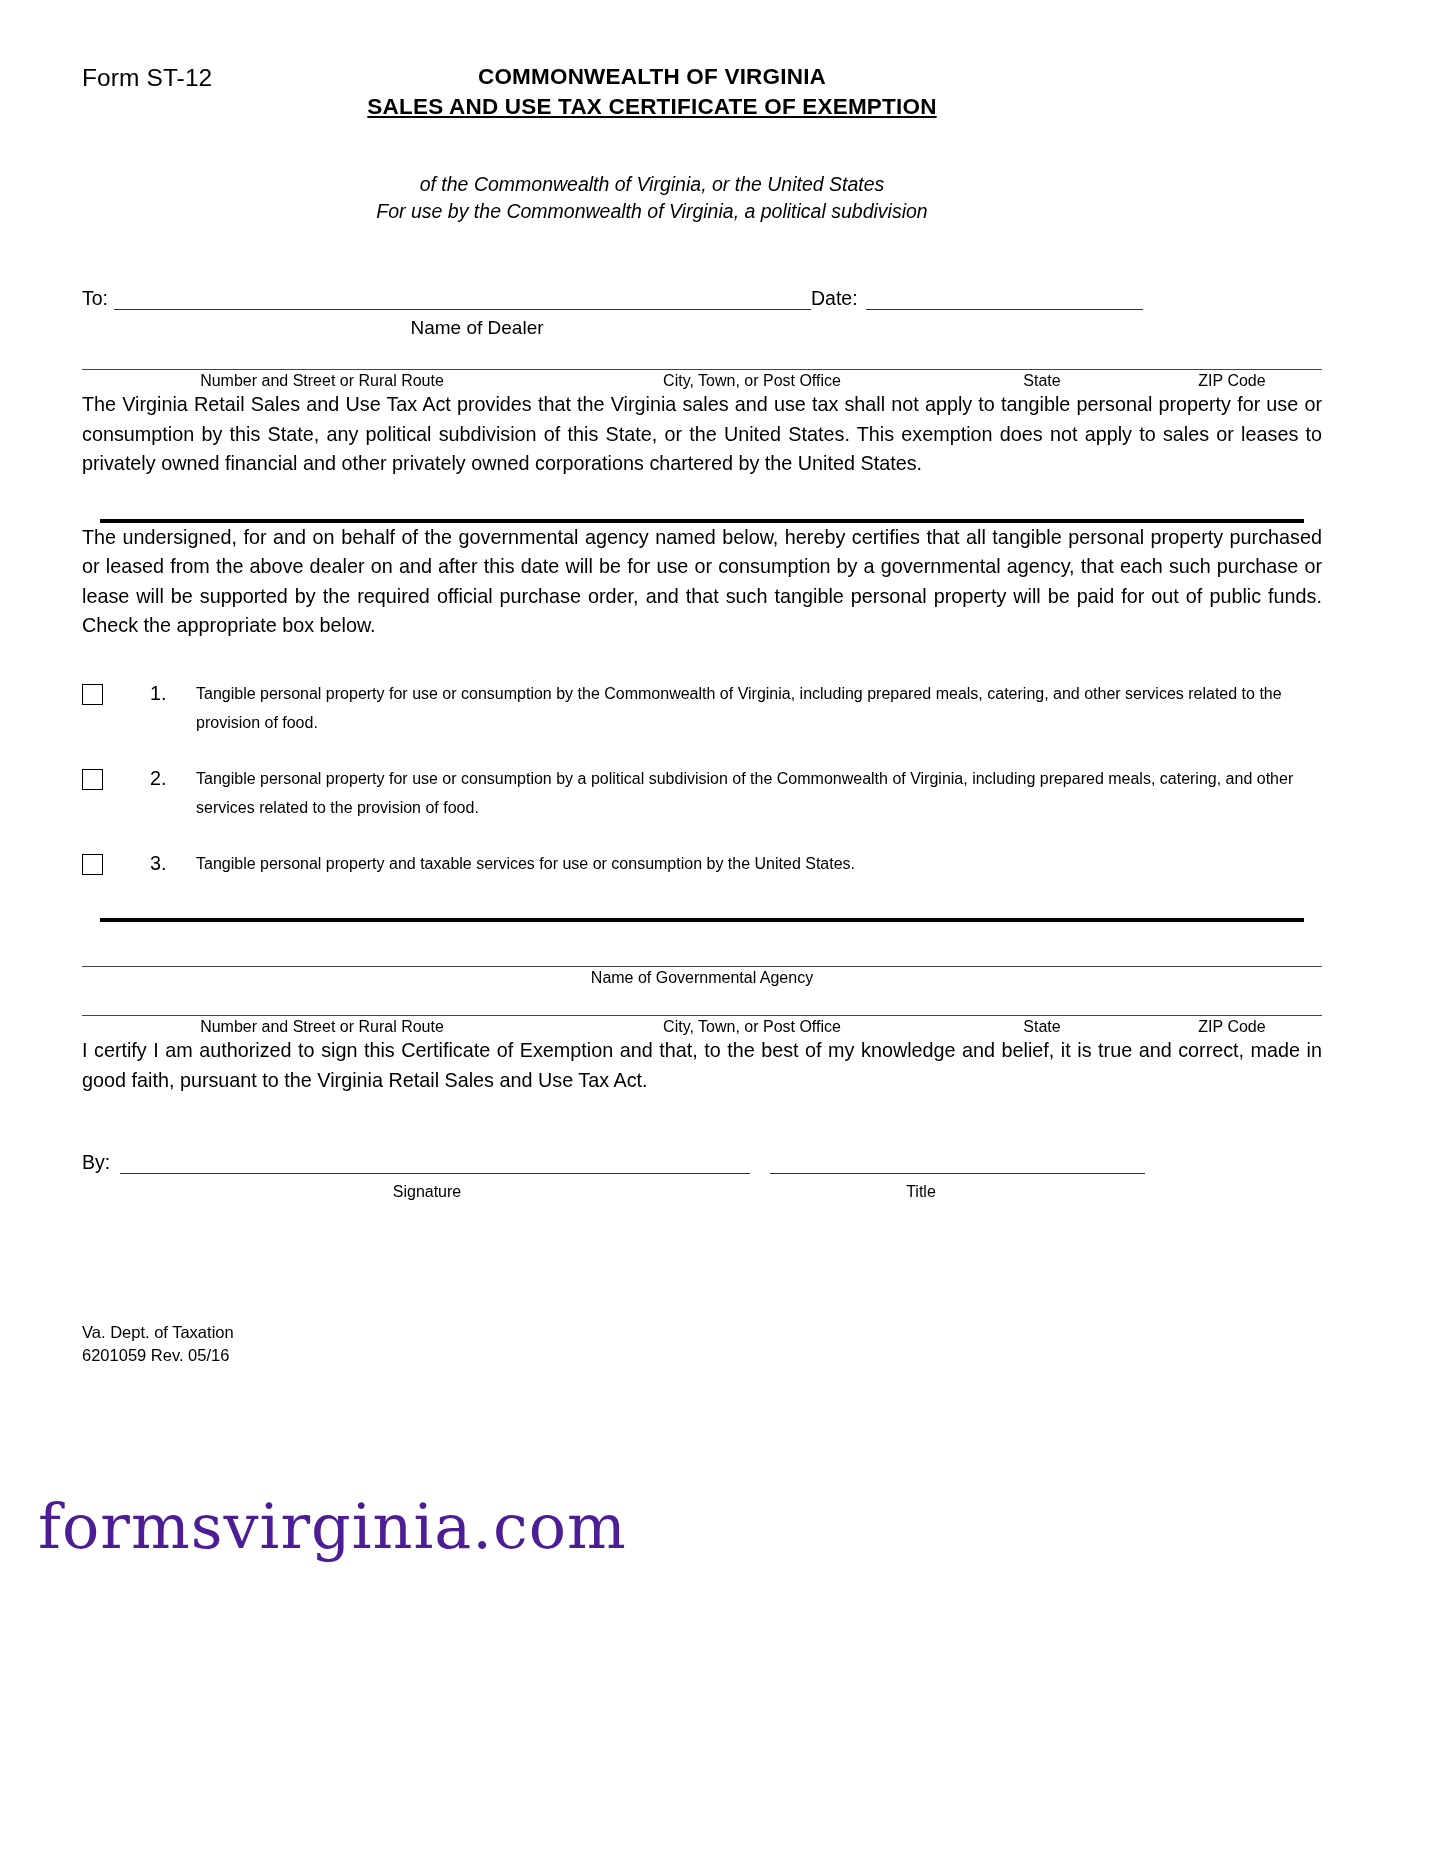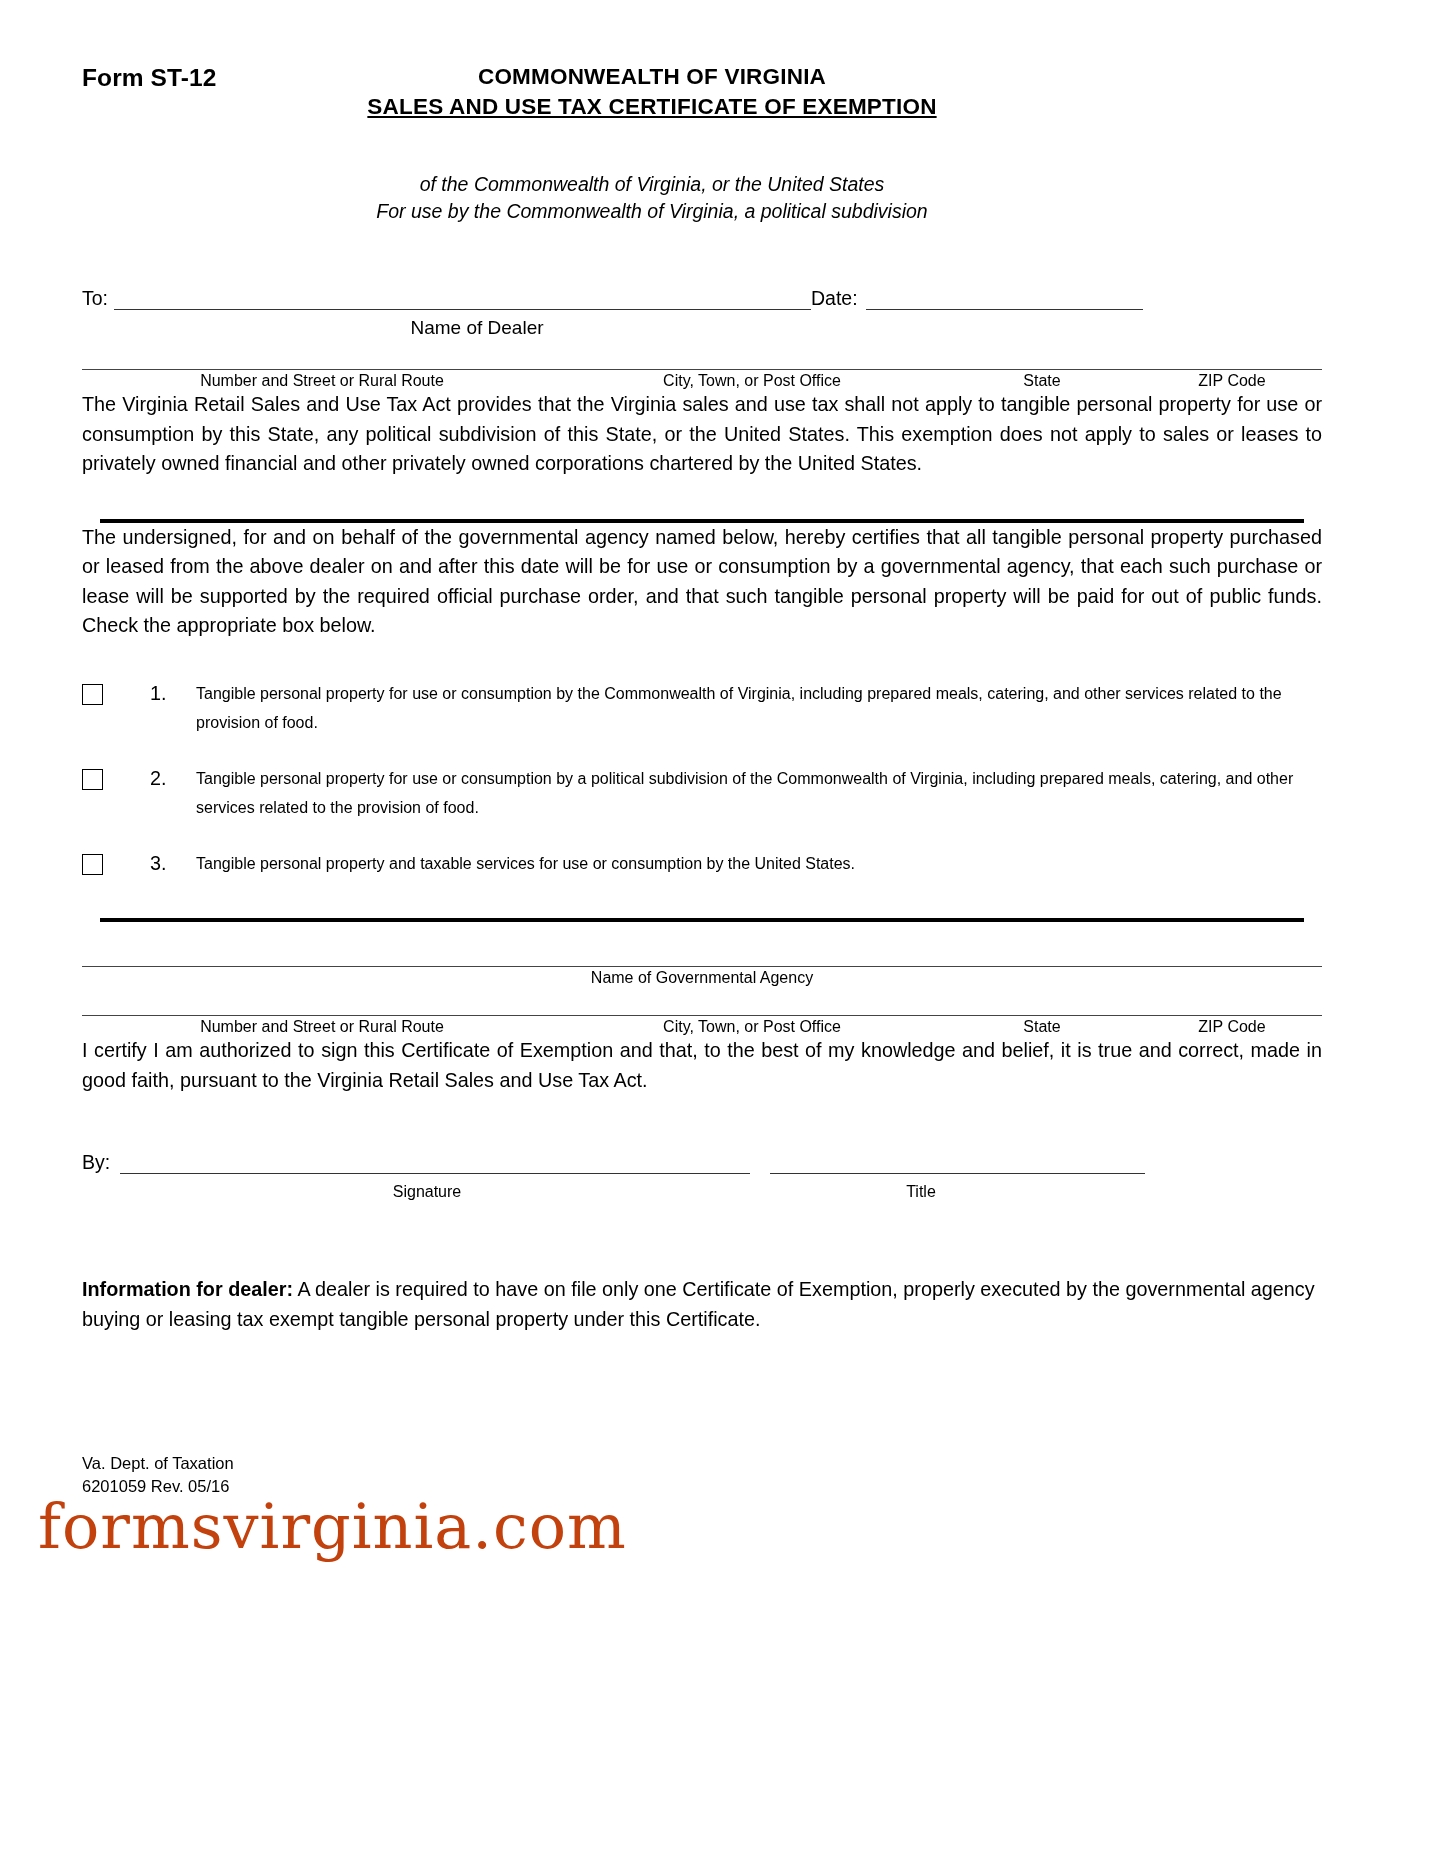--- a/index.html
+++ b/index.html
@@ -34,21 +34,21 @@
   .header-row {
     position: relative;
     margin-top: 62px;
     height: 62px;
   }
   .form-no {
     position: absolute;
     left: 0;
     top: 2px;
     font-size: 24.5px;
-    font-weight: bold;
+    font-weight: normal;
     letter-spacing: 0.1px;
   }
   .title-block {
     text-align: center;
     width: 1120px;
     margin-left: 10px;
   }
   .title-line1 {
     font-size: 22.5px;
     font-weight: bold;
@@ -234,21 +234,21 @@
     font-size: 16.5px;
     line-height: 23px;
   }
   .watermark {
     position: absolute;
     left: 38px;
     top: 1490px;
     font-family: "DejaVu Serif", serif;
     font-size: 62px;
     letter-spacing: 1px;
-    color: #c2410c;
+    color: #4c1d95;
     white-space: nowrap;
   }
 </style>
 </head>
 <body>
 
 <div class="page">
  <div class="content">
 
   <div class="header-row">
@@ -323,23 +323,20 @@
   <p class="body para-cert">I certify I am authorized to sign this Certificate of Exemption and that, to the best of my knowledge and belief, it is true and correct, made in good faith, pursuant to the Virginia Retail Sales and Use Tax Act.</p>
 
   <div class="sig-row">
     <span class="by-label">By:</span><span class="fill-line sig-line"></span><span class="fill-line title-line"></span>
   </div>
   <div class="sig-captions">
     <div class="cap-signature">Signature</div>
     <div class="cap-title">Title</div>
   </div>
 
-  <div class="dealer-info">
-    <b>Information for dealer:</b><span>  A dealer is required to have on file only one Certificate of Exemption, properly executed by the governmental agency buying or leasing tax exempt tangible personal property under this Certificate.</span>
-  </div>
 
   <div class="footer">
     <div>Va. Dept. of Taxation</div>
     <div>6201059   Rev. 05/16</div>
   </div>
 
  </div>
 
  <div class="watermark">formsvirginia.com</div>
 </div>

